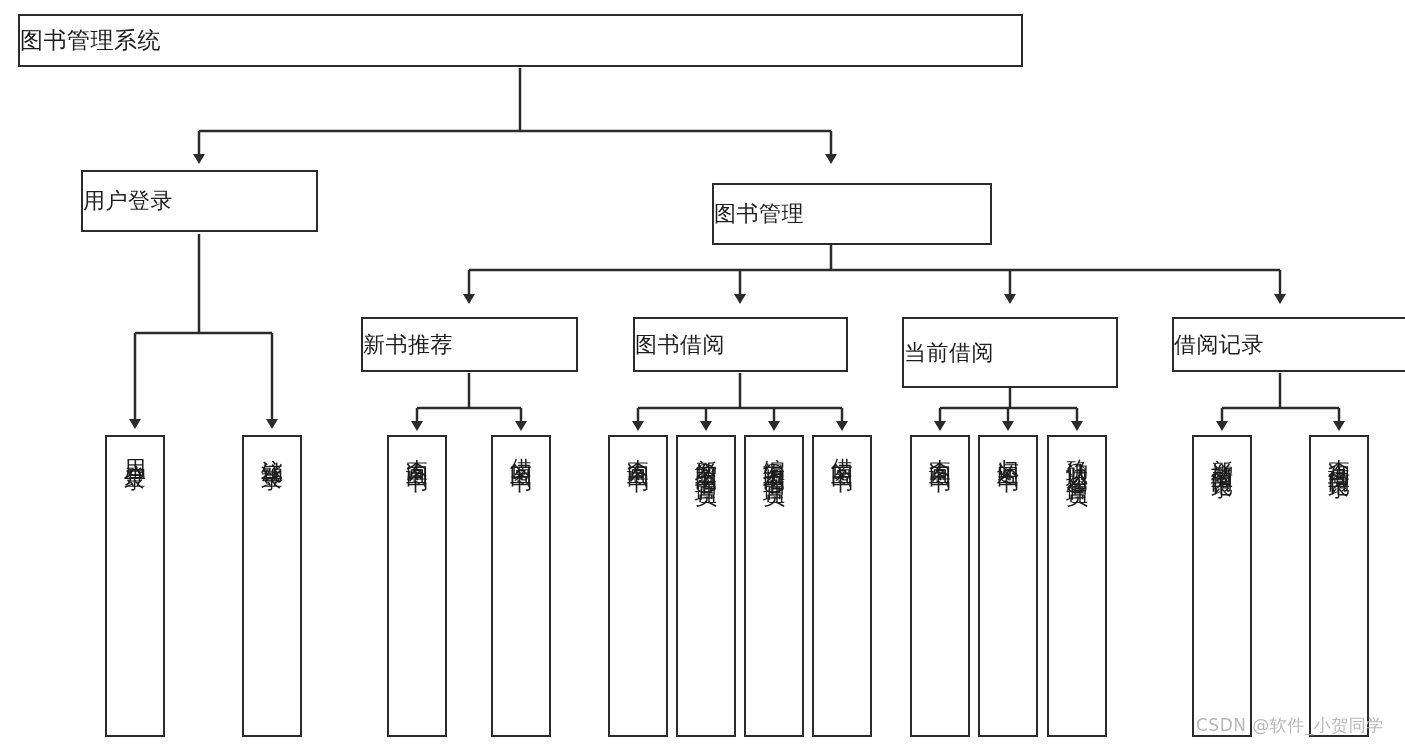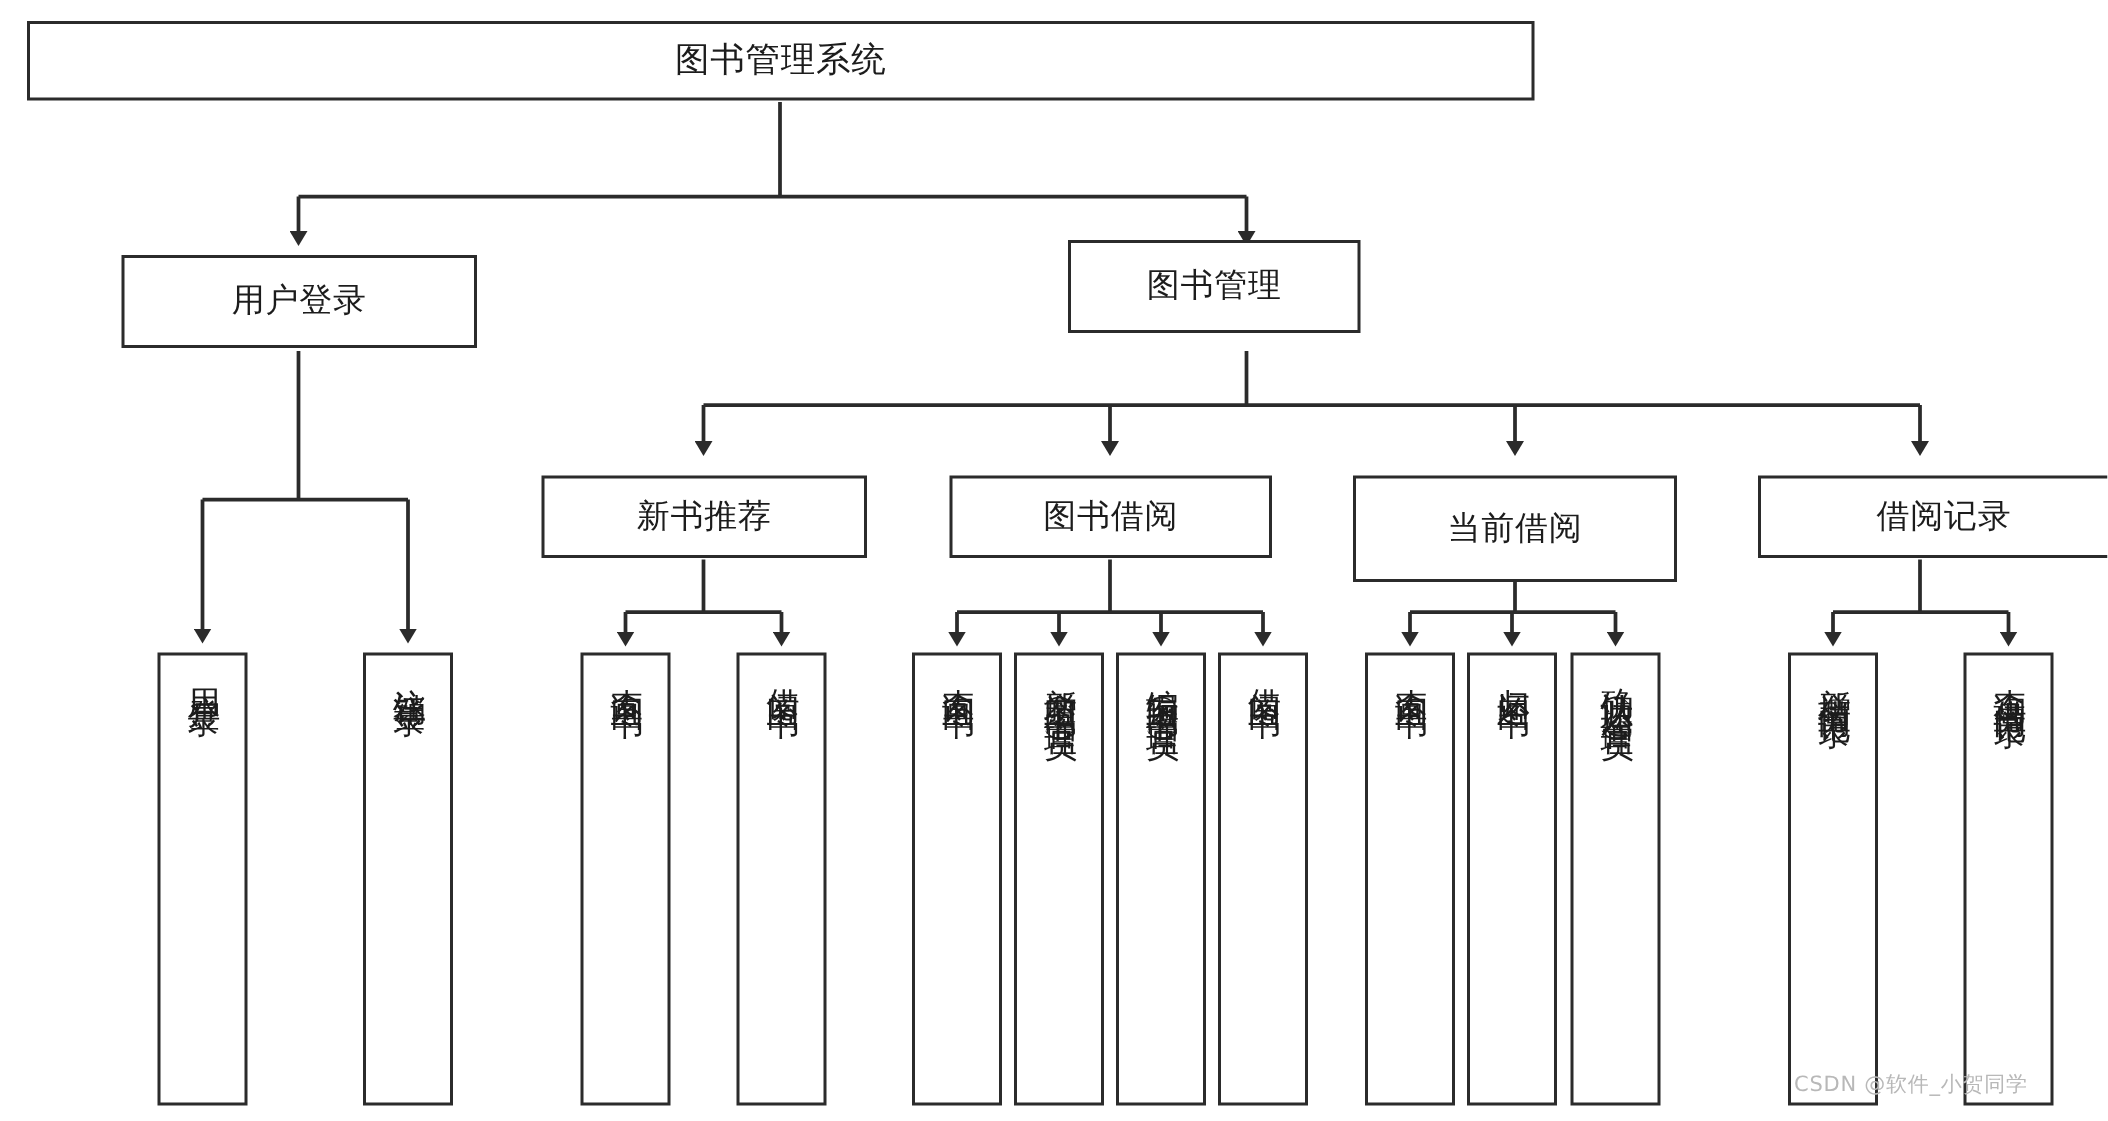--- a/index.html
+++ b/index.html
@@ -27,21 +27,20 @@
     height: 747px;
     pointer-events: none;
   }
   .node {
     position: absolute;
     box-sizing: border-box;
     background: #ffffff;
     border: 2.5px solid #2b2b2b;
     display: flex;
     align-items: center;
-    justify-content: center;
     z-index: 2;
   }
   .node-label {
     font-size: 22px;
     line-height: 1.18;
     letter-spacing: 0.5px;
     color: #1c1c1c;
     white-space: nowrap;
     text-align: center;
   }
@@ -55,21 +54,21 @@
   .node.vertical {
     align-items: flex-start;
     justify-content: center;
     padding-top: 4px;
   }
   .node.root .node-label { font-size: 23px; }
   .watermark {
     position: absolute;
     left: 1196px;
     top: 714px;
-    font-size: 14px;
+    font-size: 17px;
     color: #b8b8b8;
     letter-spacing: 0.5px;
     white-space: nowrap;
     z-index: 5;
   }
 </style>
 </head>
 <body>
 
 <div id="canvas">
@@ -128,21 +127,21 @@
   </svg>
 
   <div class="node root" style="left:18px; top:14px; width:1005px; height:53px;">
     <span class="node-label">图书管理系统</span>
   </div>
 
   <div class="node" style="left:81px; top:170px; width:237px; height:62px;">
     <span class="node-label">用户登录</span>
   </div>
 
-  <div class="node" style="left:712px; top:160px; width:195px; height:62px;">
+  <div class="node" style="left:712px; top:183px; width:280px; height:62px;">
     <span class="node-label">图书管理</span>
   </div>
 
   <div class="node" style="left:633px; top:317px; width:215px; height:55px;">
     <span class="node-label">图书借阅</span>
   </div>
 
   <div class="node" style="left:361px; top:317px; width:217px; height:55px;">
     <span class="node-label">新书推荐</span>
   </div>

